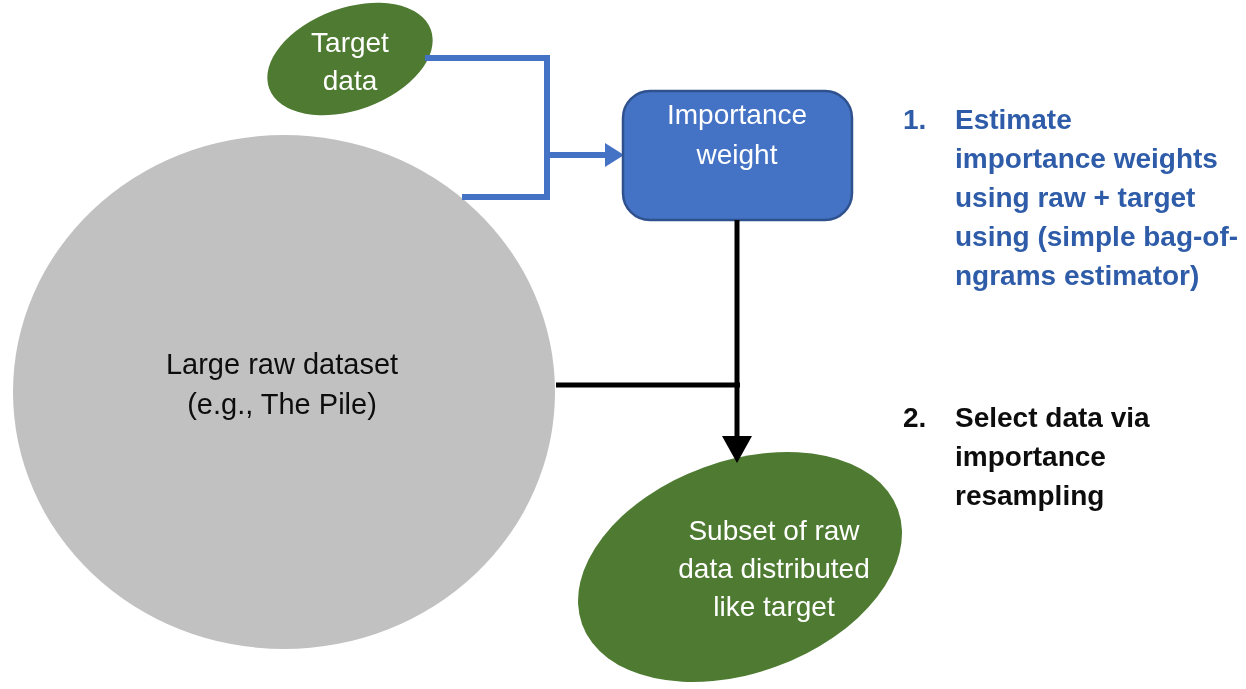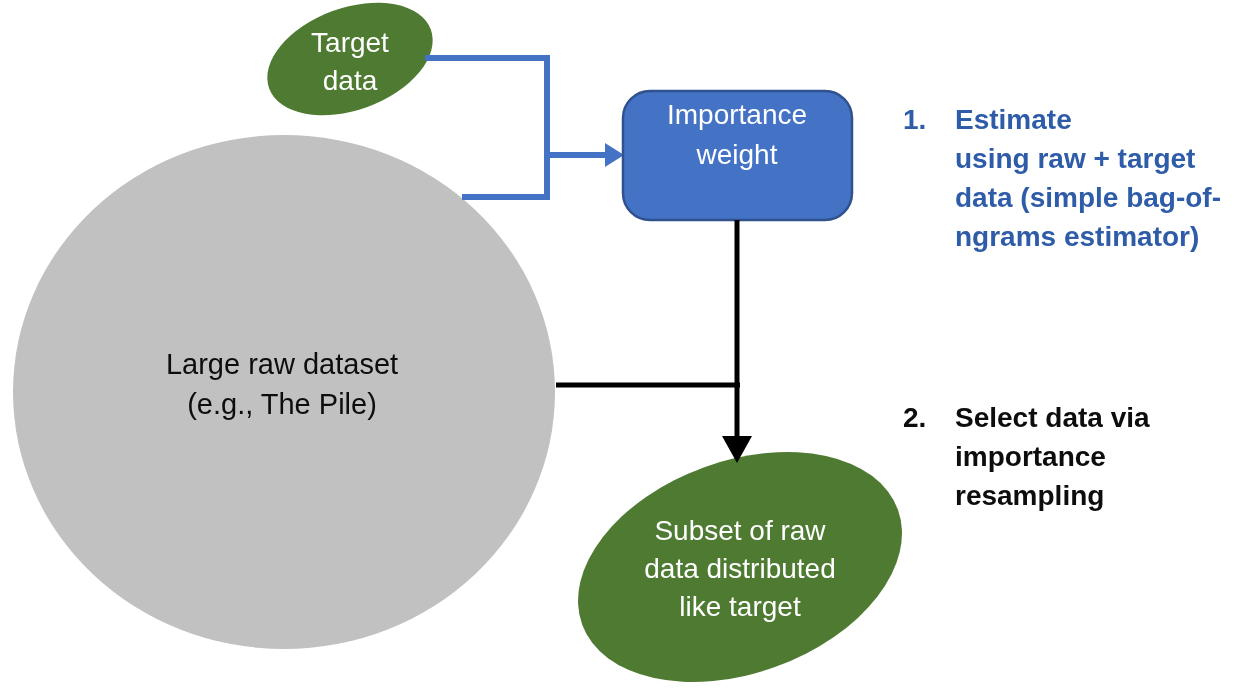--- a/index.html
+++ b/index.html
@@ -32,21 +32,21 @@
   }
   .label-raw {
     left: 132px; top: 344px; width: 300px;
     font-size: 29px; line-height: 40px; color: #0d0d0d;
   }
   .label-estimator {
     left: 622px; top: 95px; width: 230px;
     font-size: 28px; line-height: 40px; color: #ffffff;
   }
   .label-subset {
-    left: 588px; top: 512px; width: 304px;
+    left: 622px; top: 512px; width: 304px;
     font-size: 28px; line-height: 38px; color: #ffffff;
   }
   .step {
     position: absolute;
     display: flex;
     font-weight: bold;
     font-size: 28px;
     line-height: 39px;
   }
   .step-1 { left: 903px; top: 100px; }
@@ -107,22 +107,23 @@
   <div class="node-label label-subset" style="color: rgb(255, 255, 255);">
     <span class="line">Subset of raw</span>
     <span class="line">data distributed</span>
     <span class="line">like target</span>
   </div>
 
   <div class="step step-1" style="color: rgb(46, 92, 168);">
     <span class="num">1.</span>
     <span class="step-lines">
       <span class="line">Estimate</span>
+      <span class="line">importance weights</span>
       <span class="line">using raw + target</span>
-      <span class="line">data (simple bag-of-</span>
+      <span class="line">using (simple bag-of-</span>
       <span class="line">ngrams estimator)</span>
     </span>
   </div>
 
   <div class="step step-2" style="color: rgb(13, 13, 13);">
     <span class="num">2.</span>
     <span class="step-lines">
       <span class="line">Select data via</span>
       <span class="line">importance</span>
       <span class="line">resampling</span>

